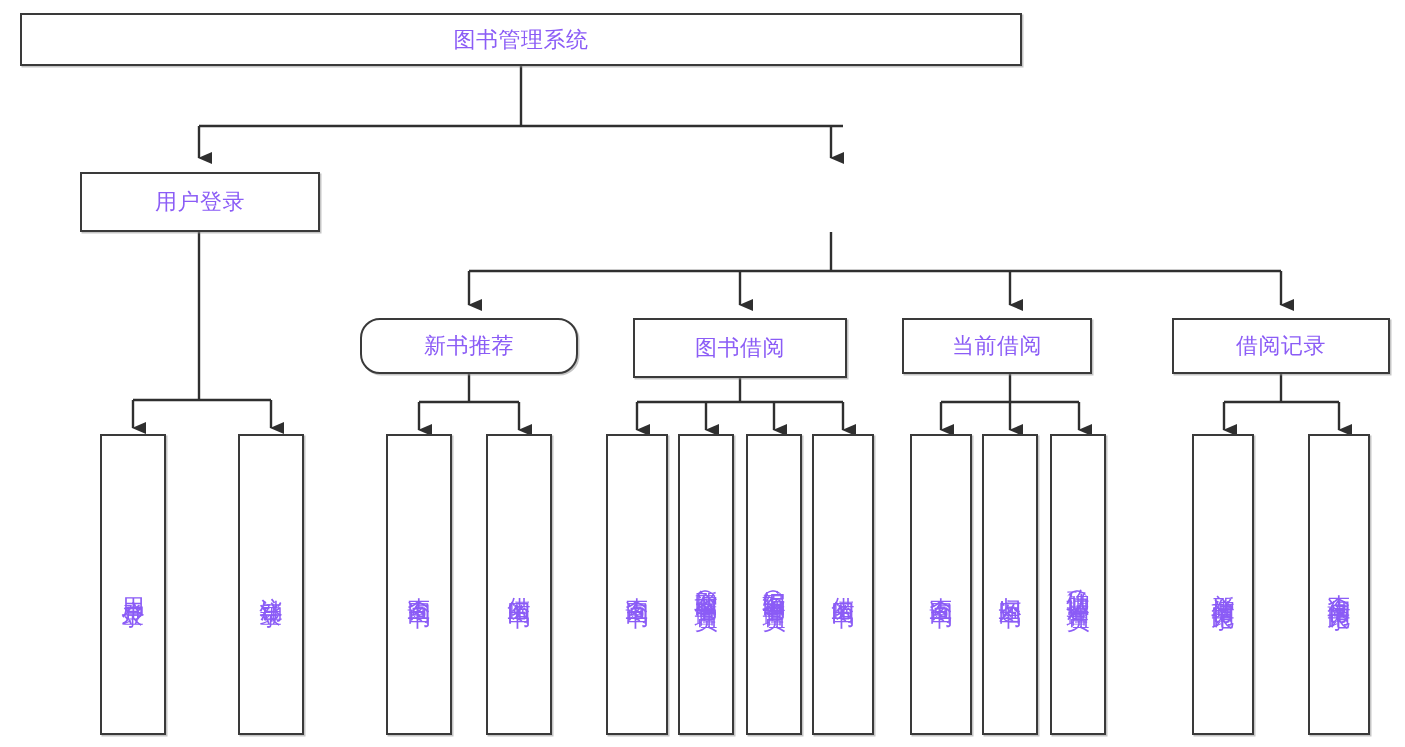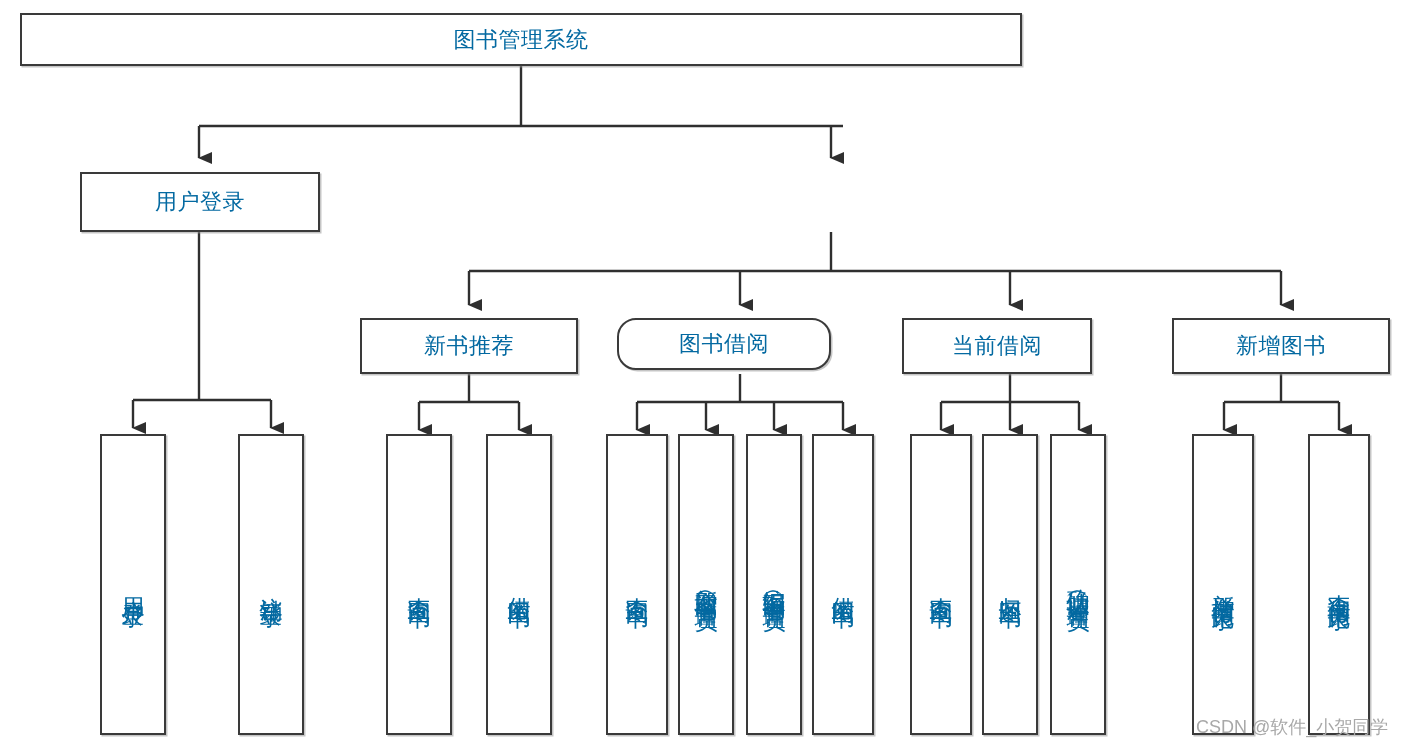--- a/index.html
+++ b/index.html
@@ -27,21 +27,21 @@
     position: absolute;
     box-sizing: border-box;
     background: #ffffff;
     border: 2px solid #3a3a3a;
     display: flex;
     align-items: center;
     justify-content: center;
     box-shadow: 1.5px 1.5px 0 0 rgba(150,150,150,0.55);
   }
   .node .label {
-    color: #0369a1;
+    color: #8b5cf6;
     line-height: 1.06;
     text-align: center;
     white-space: pre;
   }
   .node.horiz .label {
     font-size: 22px;
     letter-spacing: 0.5px;
   }
   .node.vert {
     align-items: center;
@@ -122,34 +122,34 @@
 
   <div class="node horiz" style="left:20px; top:13px; width:1002px; height:53px;">
     <span class="label">图书管理系统</span>
   </div>
 
   <div class="node horiz" style="left:80px; top:172px; width:240px; height:60px;">
     <span class="label">用户登录</span>
   </div>
 
 
-  <div class="node horiz" style="left:360px; top:318px; width:218px; height:56px;">
+  <div class="node horiz" style="left:360px; top:318px; width:218px; height:56px;border-radius:20px;">
     <span class="label">新书推荐</span>
   </div>
 
-  <div class="node horiz" style="left:617px; top:318px; width:214px; height:52px;border-radius:19px;">
+  <div class="node horiz" style="left:633px; top:318px; width:214px; height:60px;">
     <span class="label">图书借阅</span>
   </div>
 
   <div class="node horiz" style="left:902px; top:318px; width:190px; height:56px;">
     <span class="label">当前借阅</span>
   </div>
 
   <div class="node horiz" style="left:1172px; top:318px; width:218px; height:56px;">
-    <span class="label">新增图书</span>
+    <span class="label">借阅记录</span>
   </div>
 
   <div class="node vert" style="left:100px; top:434px; width:66px; height:301px;">
     <span class="label">用户登录</span>
   </div>
 
   <div class="node vert" style="left:238px; top:434px; width:66px; height:301px;">
     <span class="label">注销登录</span>
   </div>
 
@@ -190,15 +190,14 @@
   </div>
 
   <div class="node vert" style="left:1192px; top:434px; width:62px; height:301px;">
     <span class="label">新增借阅记录</span>
   </div>
 
   <div class="node vert" style="left:1308px; top:434px; width:62px; height:301px;">
     <span class="label">查询借阅记录</span>
   </div>
 
-  <div id="watermark">CSDN @软件_小贺同学</div>
 
 </div>
 
 </body></html>

